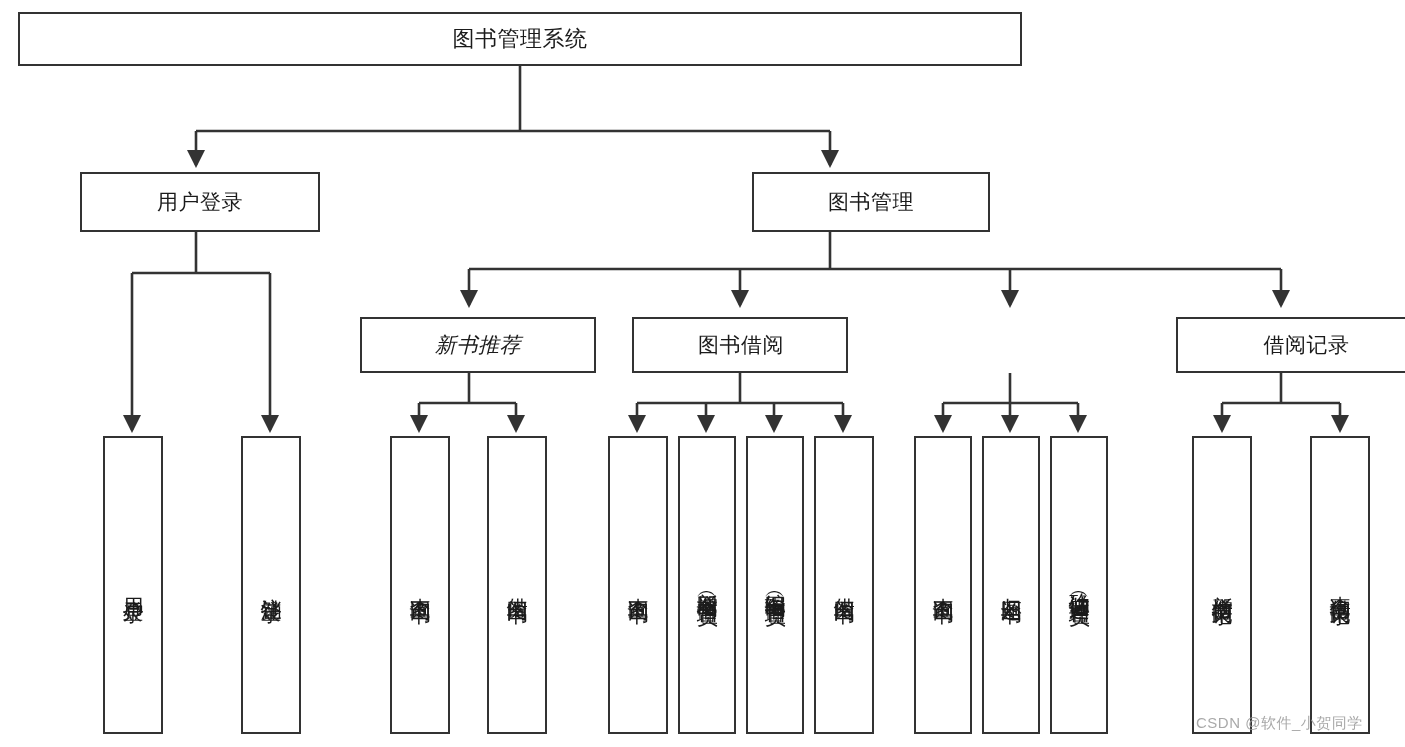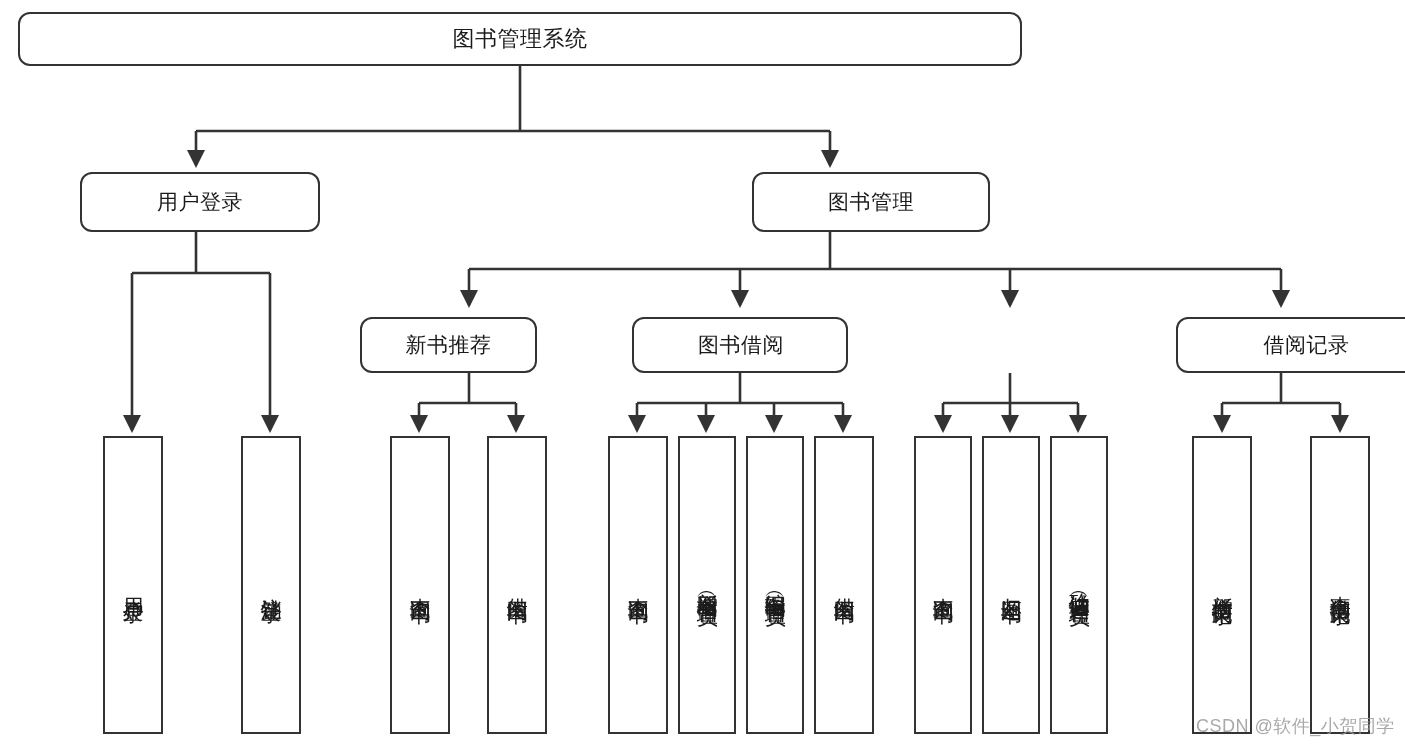--- a/index.html
+++ b/index.html
@@ -34,39 +34,38 @@
     align-items: center;
     justify-content: center;
     color: #1b1b1b;
     letter-spacing: 0.5px;
   }
   .node.horizontal {
     font-size: 21px;
     line-height: 1.2;
     padding: 0 6px;
     white-space: nowrap;
-    border-radius: 12px;
   }
   .node.root {
     font-size: 22px;
   }
   .node.vertical {
     writing-mode: vertical-rl;
     text-orientation: upright;
     font-size: 21px;
     line-height: 1.25;
     letter-spacing: 2px;
     padding: 8px 0;
     align-items: center;
     justify-content: center;
     text-align: center;
   }
   .watermark {
     position: absolute;
-    font-size: 18px;
+    font-size: 15px;
     color: #9a9a9a;
     white-space: nowrap;
     letter-spacing: 0.5px;
     opacity: 0.85;
   }
 </style>
 </head>
 <body>
 
 <div id="canvas">
@@ -119,21 +118,21 @@
       <path d="M 1222 403 L 1222 430" marker-end="url(#arrow)"></path>
       <path d="M 1340 403 L 1340 430" marker-end="url(#arrow)"></path>
     </g>
   </svg>
 
   <div class="node horizontal root" style="left:18px; top:12px; width:1004px; height:54px;">图书管理系统</div>
 
   <div class="node horizontal" style="left:80px; top:172px; width:240px; height:60px;">用户登录</div>
   <div class="node horizontal" style="left:712px; top:172px; width:238px; height:60px;margin-left:40px;">图书管理</div>
 
-  <div class="node horizontal" style="left:360px; top:317px; width:177px; height:56px;">新书推荐</div>
+  <div class="node horizontal" style="left:360px; top:317px; width:236px; height:56px;font-style:italic;">新书推荐</div>
   <div class="node horizontal" style="left:632px; top:317px; width:216px; height:56px;padding-left:8px;">图书借阅</div>
   <div class="node horizontal" style="left:1176px; top:317px; width:261px; height:56px;">借阅记录</div>
 
   <div class="node vertical" style="left:103px; top:436px; width:60px; height:298px;">用户登录</div>
   <div class="node vertical" style="left:241px; top:436px; width:60px; height:298px;">注销登录</div>
 
   <div class="node vertical" style="left:390px; top:436px; width:60px; height:298px;">查询图书</div>
   <div class="node vertical" style="left:487px; top:436px; width:60px; height:298px;">借阅图书</div>
 
   <div class="node vertical" style="left:608px; top:436px; width:60px; height:298px;">查询图书</div>

